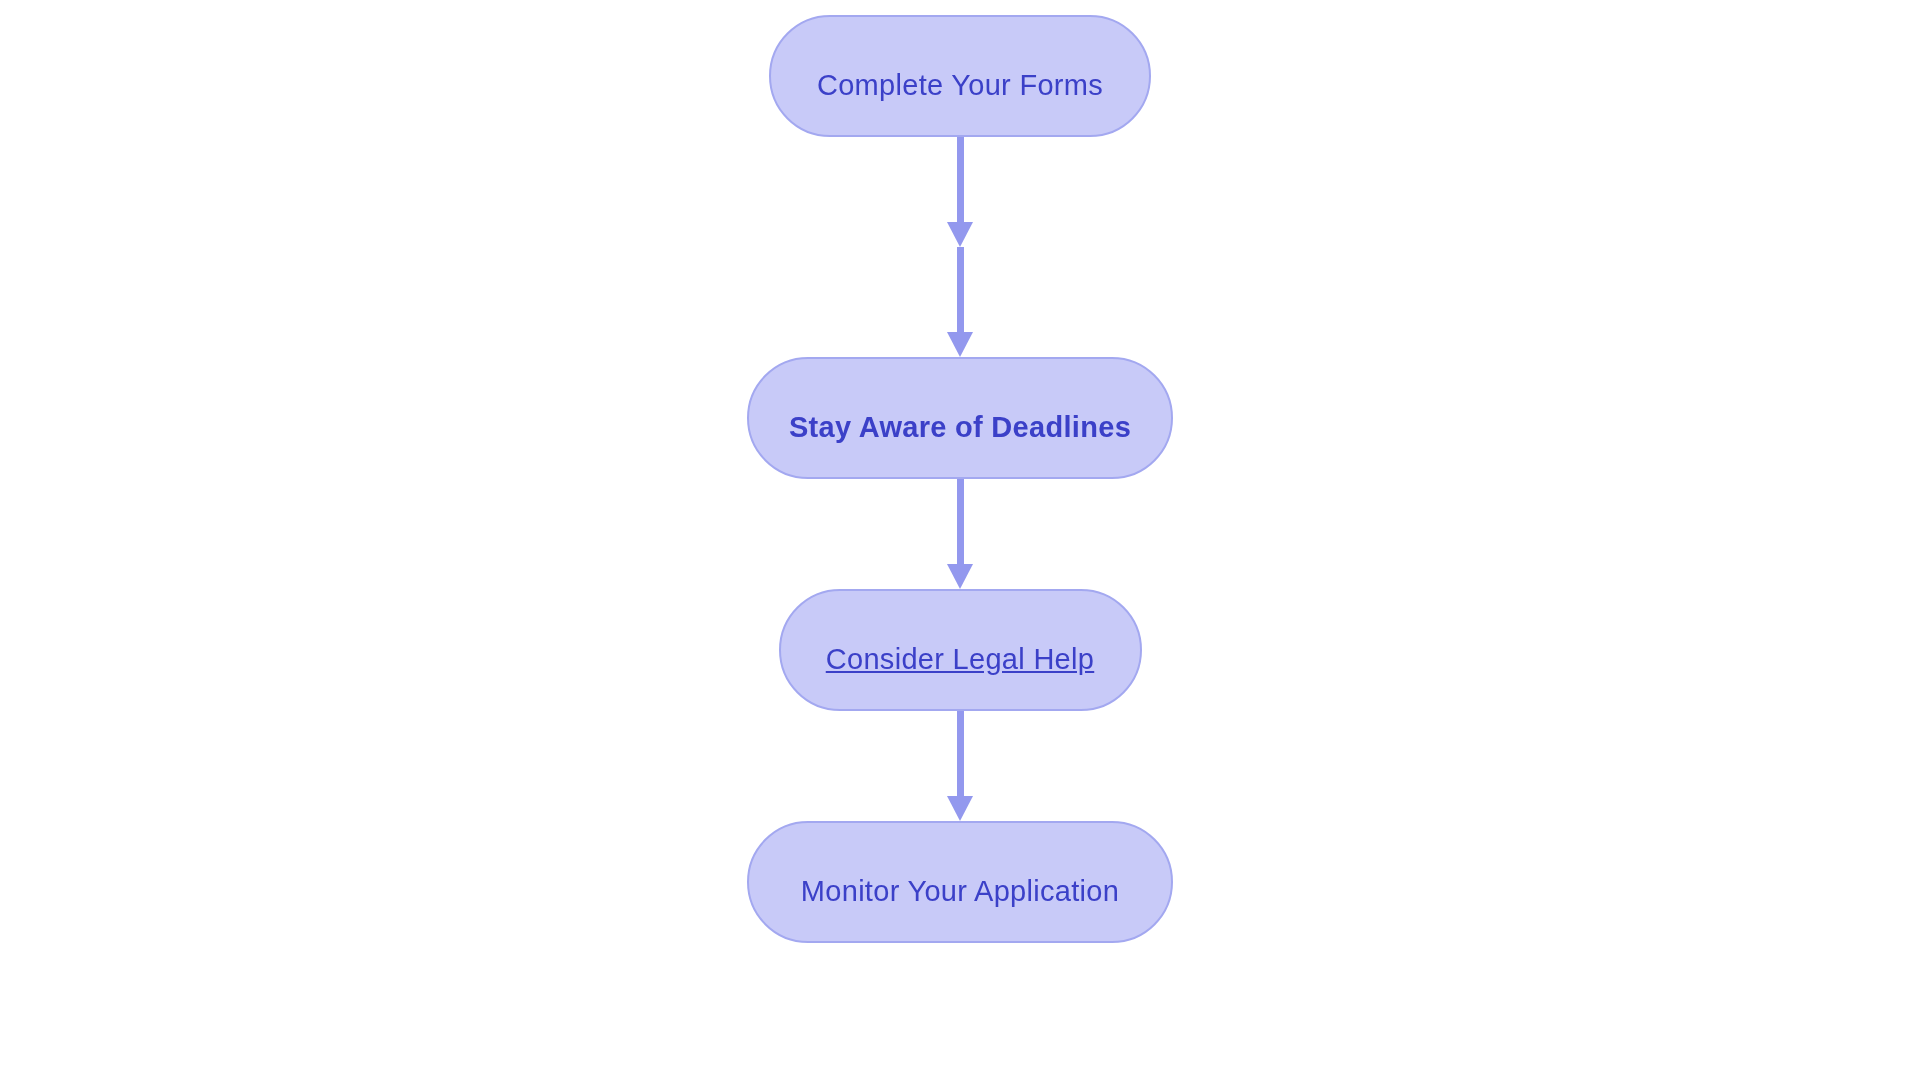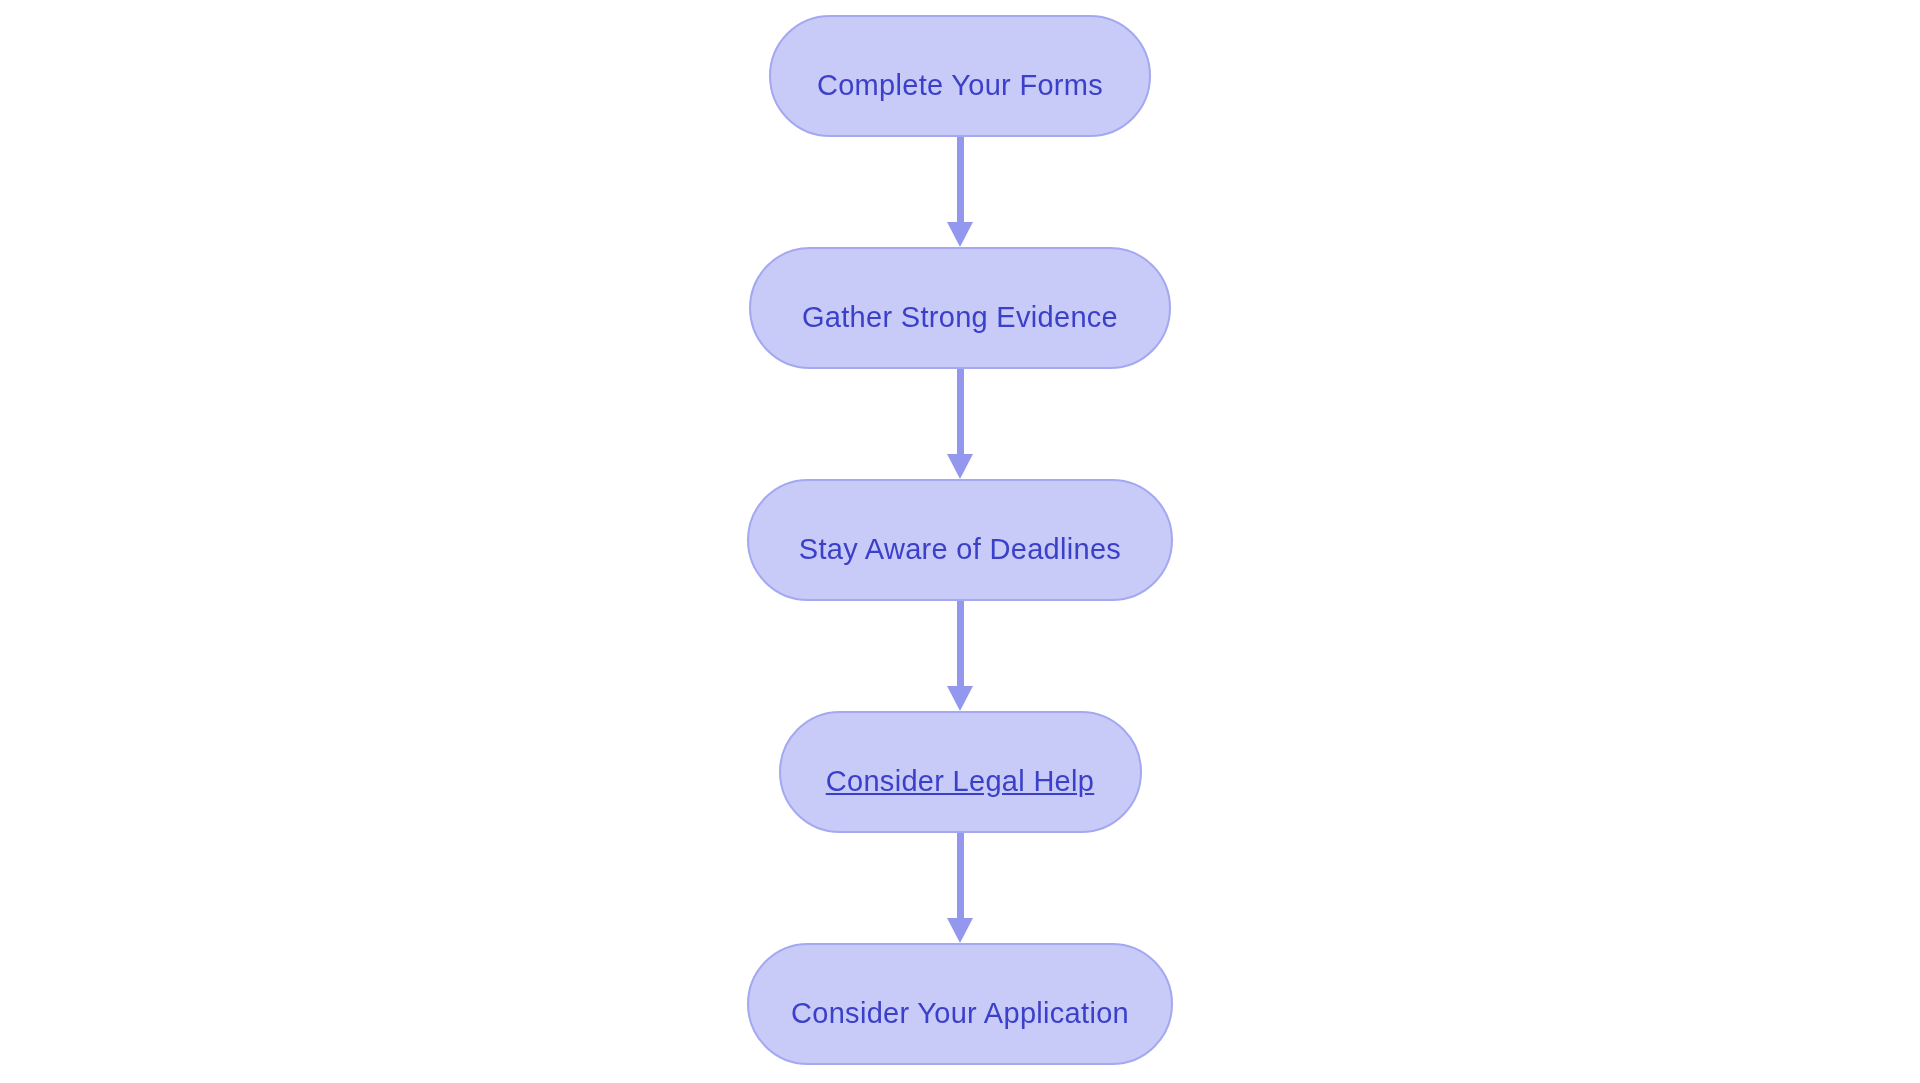--- a/index.html
+++ b/index.html
@@ -40,21 +40,21 @@
     line-height: 1;
     letter-spacing: 0.3px;
   }
   .node .label {
     white-space: nowrap;
     transform: translateY(-1px);
     margin-top: 20px;
   }
   .node-0 { width: 382px; margin-top: 15px; }
   .node-1 { width: 422px; }
-  .node-2 { width: 426px; }
+  .node-2 { width: 426px; font-weight: bold; }
   .node-3 { width: 363px; text-decoration: underline; }
   .node-4 { width: 426px; }
   .connector {
     height: 110px;
     flex: 0 0 auto;
     display: flex;
     flex-direction: column;
     align-items: center;
   }
   .arrow-line {
@@ -77,23 +77,20 @@
 
   <div class="node node-0">
     <span class="label">Complete Your Forms</span>
   </div>
 
   <div class="connector">
     <div class="arrow-line"></div>
     <div class="arrow-head"></div>
   </div>
 
-  <div class="node node-1">
-    <span class="label">Gather Strong Evidence</span>
-  </div>
 
   <div class="connector">
     <div class="arrow-line"></div>
     <div class="arrow-head"></div>
   </div>
 
   <div class="node node-2">
     <span class="label">Stay Aware of Deadlines</span>
   </div>
 
@@ -105,16 +102,16 @@
   <div class="node node-3">
     <span class="label">Consider Legal Help</span>
   </div>
 
   <div class="connector">
     <div class="arrow-line"></div>
     <div class="arrow-head"></div>
   </div>
 
   <div class="node node-4">
-    <span class="label">Consider Your Application</span>
+    <span class="label">Monitor Your Application</span>
   </div>
 
 </div>
 
 </body></html>

